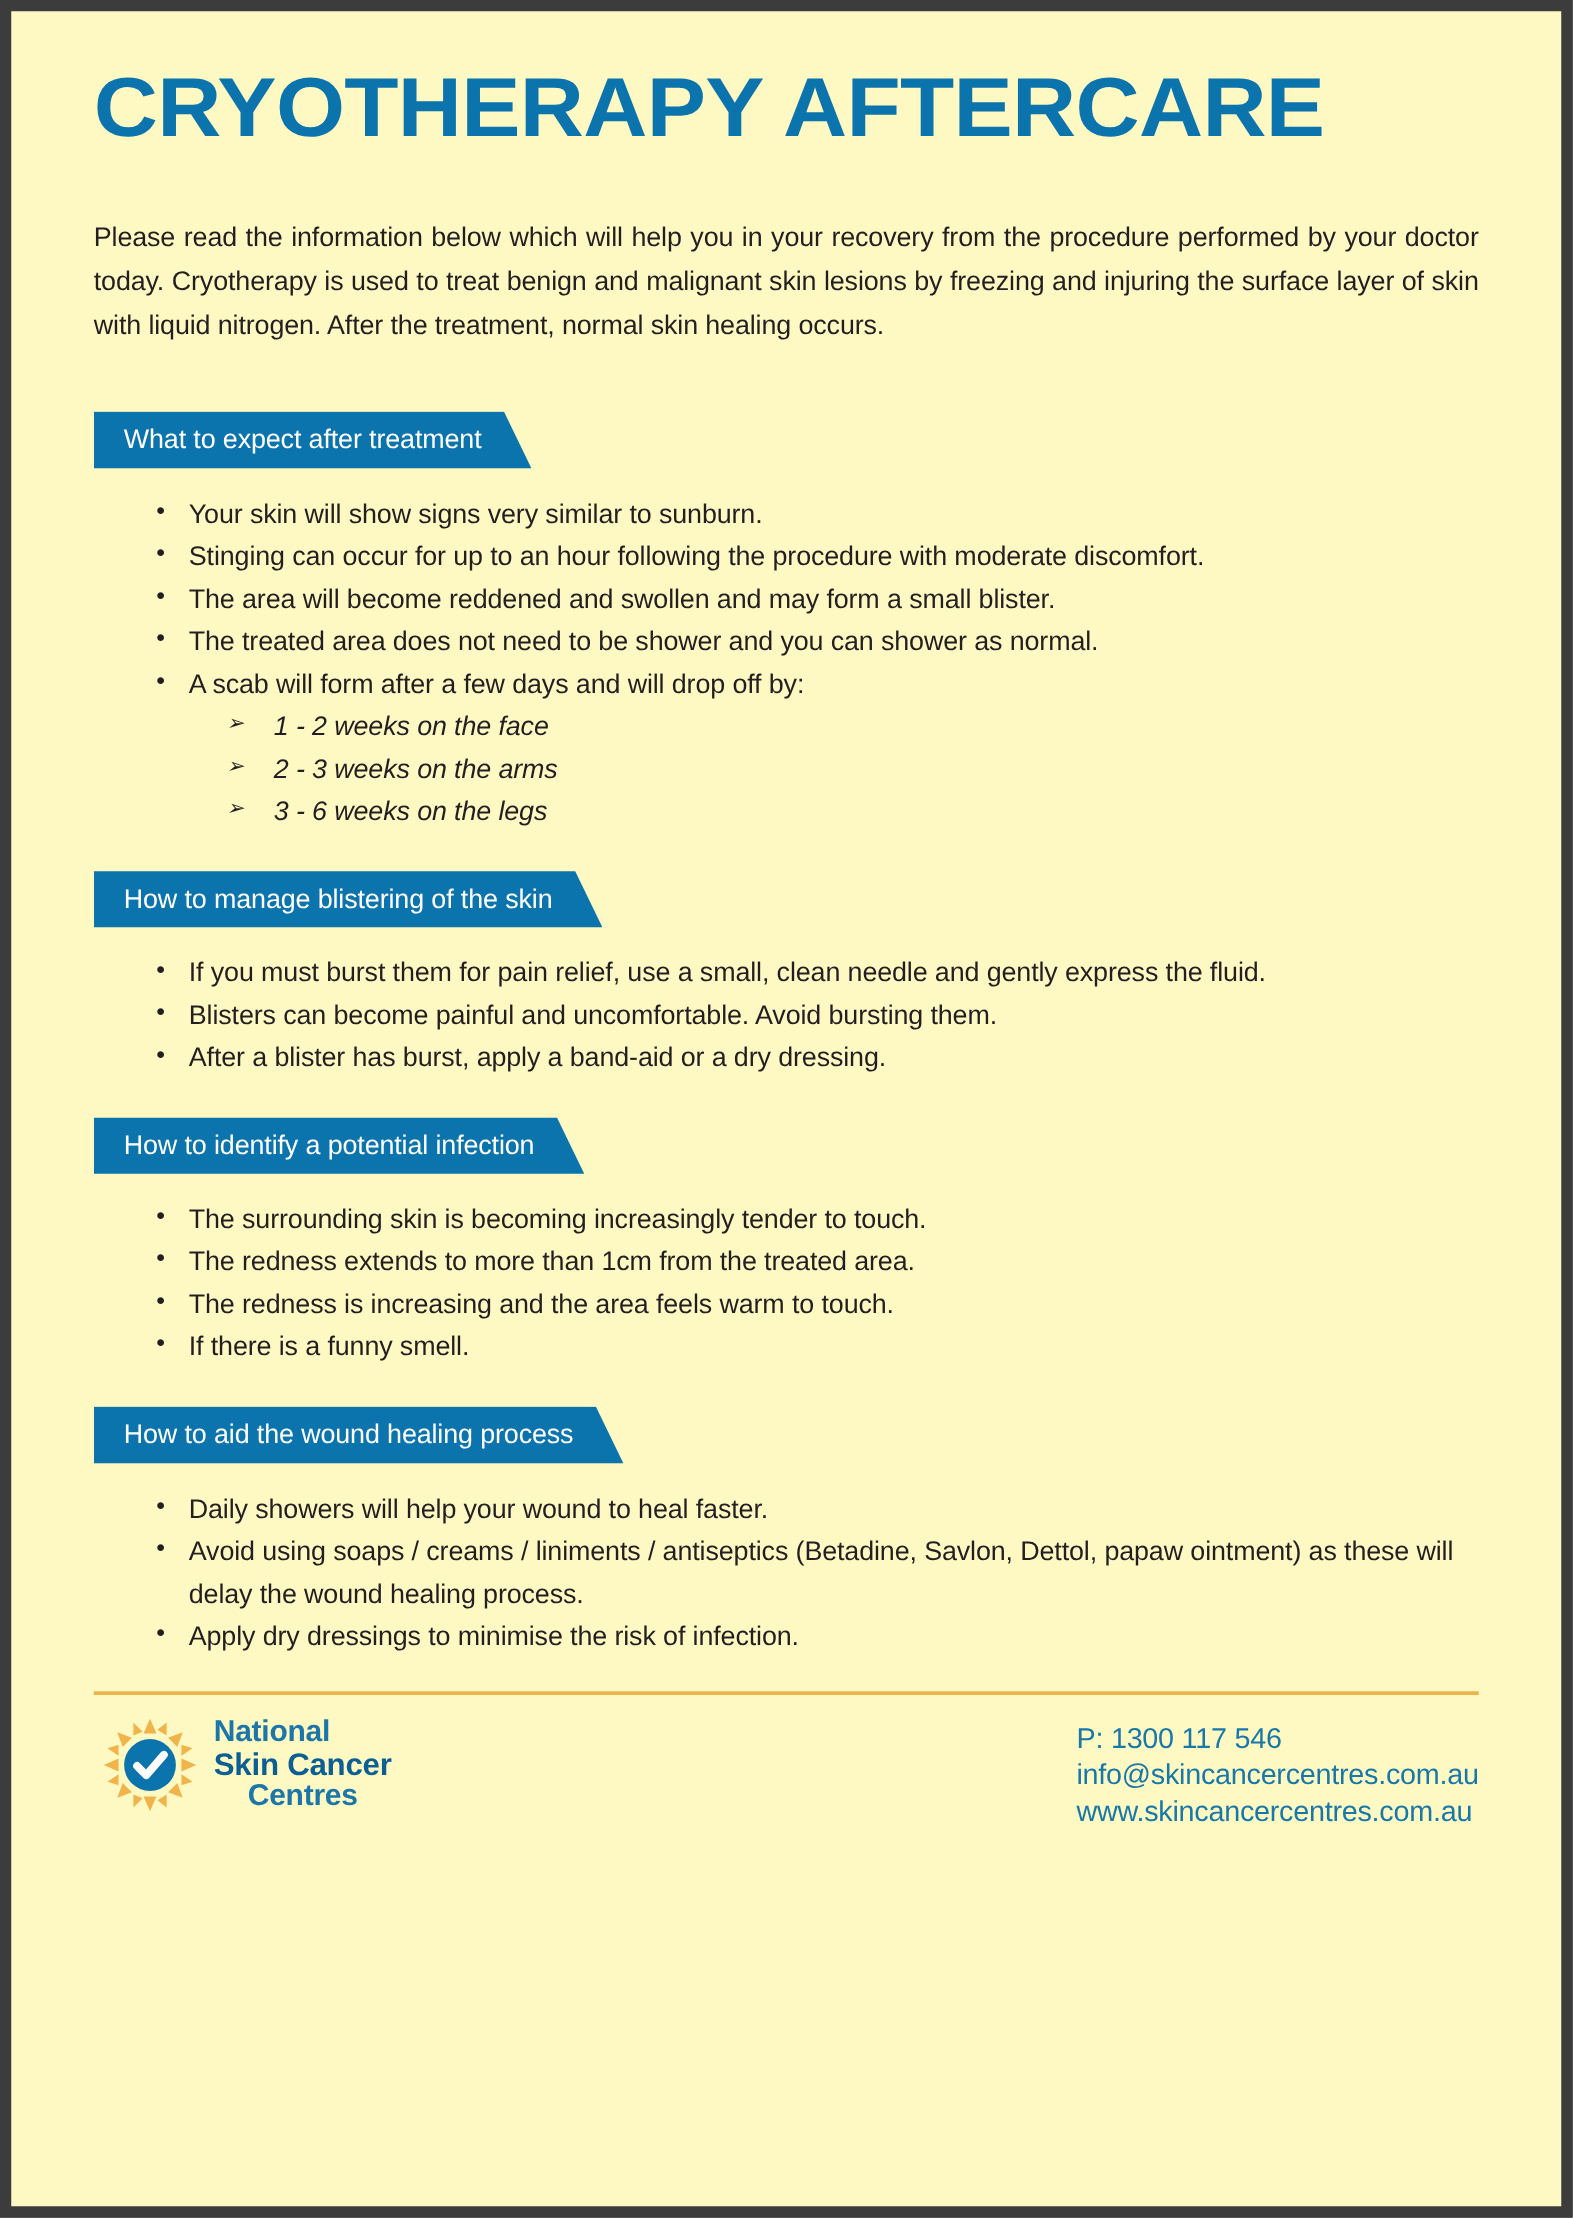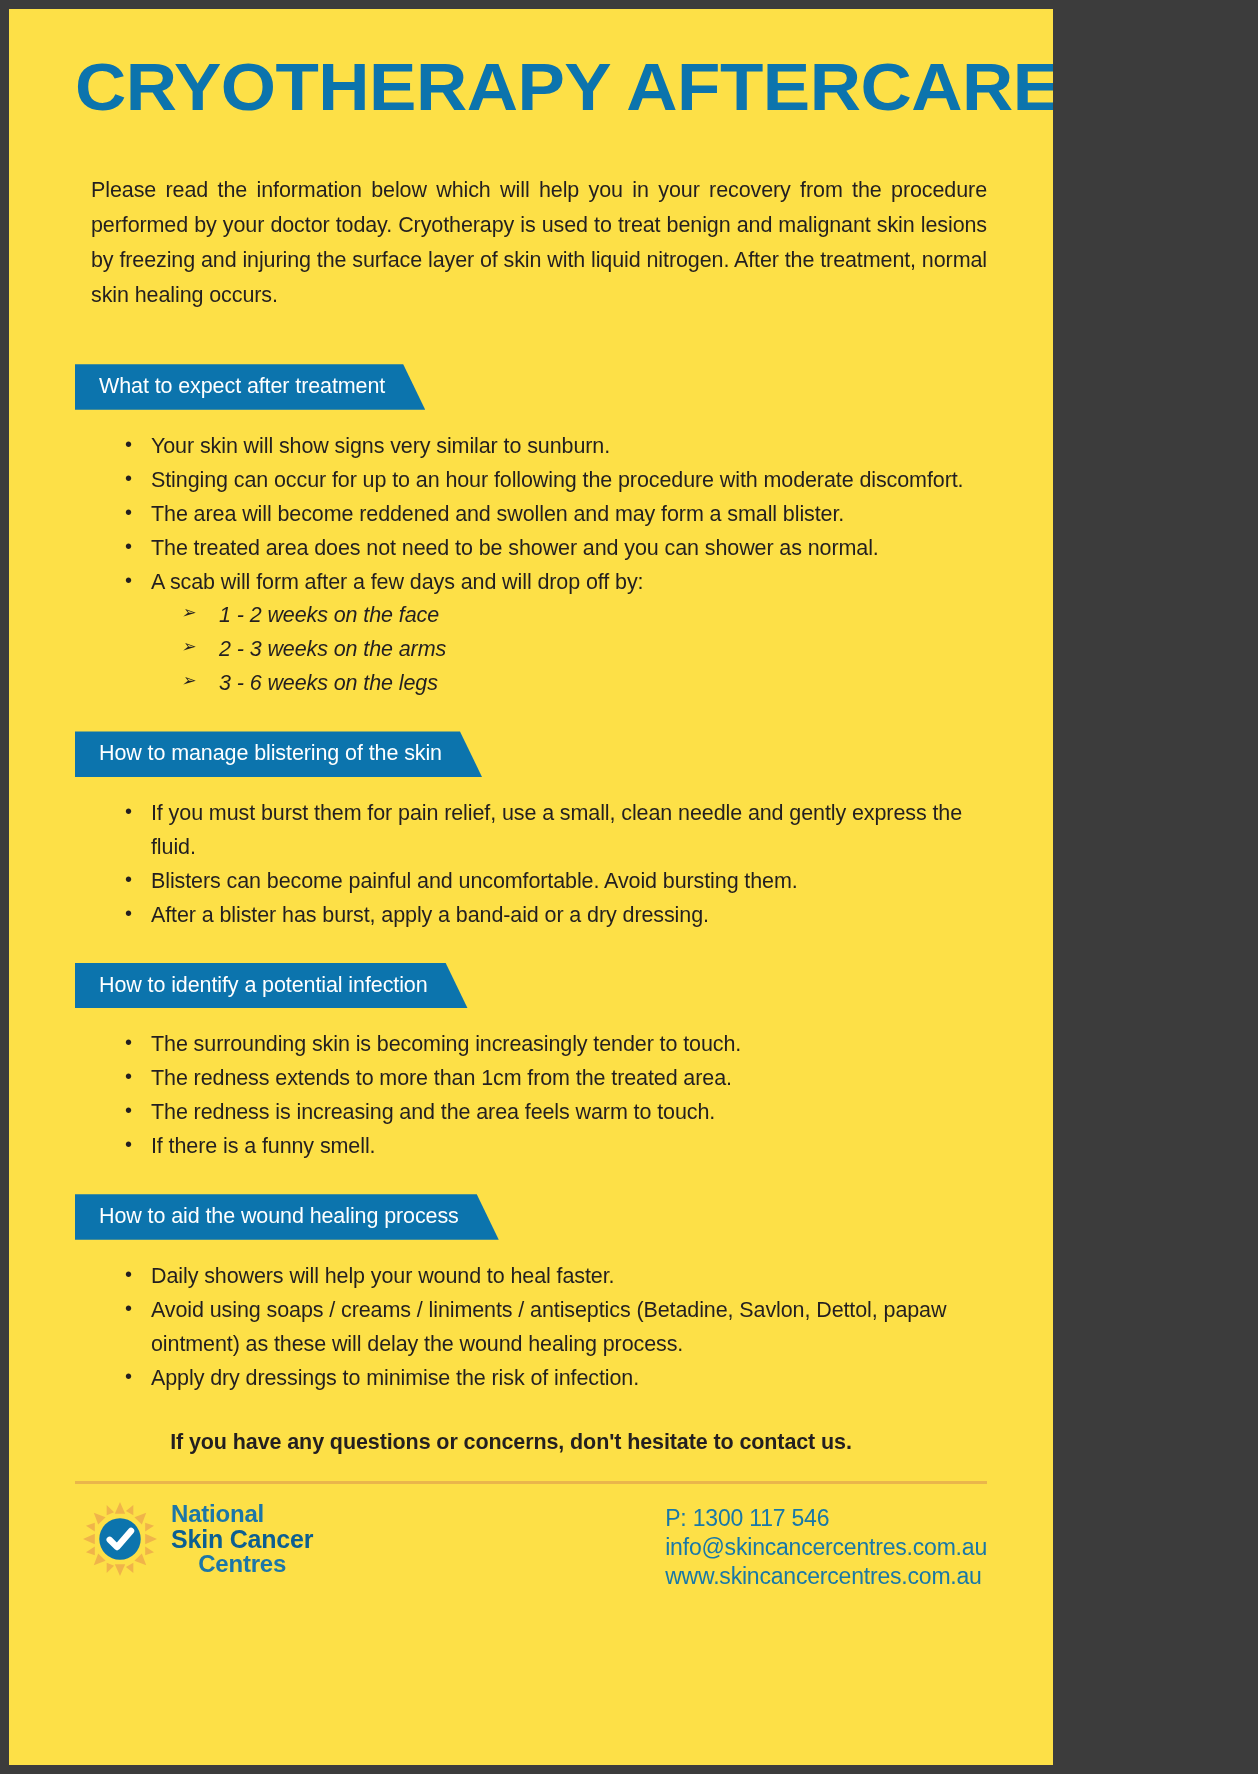--- a/index.html
+++ b/index.html
@@ -18,23 +18,23 @@
     left: 0; top: 0;
     width: 1258px;
     height: 1774px;
     background: #3c3c3c;
     box-sizing: border-box;
   }
   .page {
     position: absolute;
     left: 9px;
     top: 9px;
-    width: 1044px;
+    width: 1240px;
     height: 1756px;
-    background: #fde047;
+    background: #fef9c3;
     box-sizing: border-box;
     padding: 0;
     overflow: hidden;
   }
   .inner {
     position: relative;
     padding: 44px 66px 0 66px;
   }
 
   
@@ -53,21 +53,20 @@
 
   
   .intro {
     margin-top: 52px;
     font-size: 21.5px;
     line-height: 1.62;
     color: #231f20;
     text-align: justify;
     text-justify: inter-word;
     letter-spacing: -0.1px;
-    margin-left: 16px;
   }
 
   
   .section-banner {
     position: relative;
     display: inline-block;
     background: #0c74ad;
     color: #ffffff;
     font-size: 21.5px;
     line-height: 1;
@@ -231,21 +230,20 @@
             <li><span>If there is a funny smell.</span></li>
           </ul>
           <div class="banner-row"><div class="section-banner">How to aid the wound healing process</div></div>
           <ul class="bullets">
             <li><span>Daily showers will help your wound to heal faster.</span></li>
             <li><span>Avoid using soaps / creams / liniments / antiseptics (Betadine, Savlon, Dettol, papaw ointment) as these will delay the wound healing process.</span></li>
             <li><span>Apply dry dressings to minimise the risk of infection.</span></li>
           </ul>
         </div>
 
-      <p class="closing">If you have any questions or concerns, don't hesitate to contact us.</p>
 
       <div class="divider"></div>
 
       <div class="footer">
 
         <div class="logo-block">
           <div class="logo-mark">
             <svg viewBox="0 0 100 100" width="74" height="74" aria-hidden="true">
               <g fill="#f0b44a">
                 <polygon points="50,0 57,16 43,16"></polygon>

